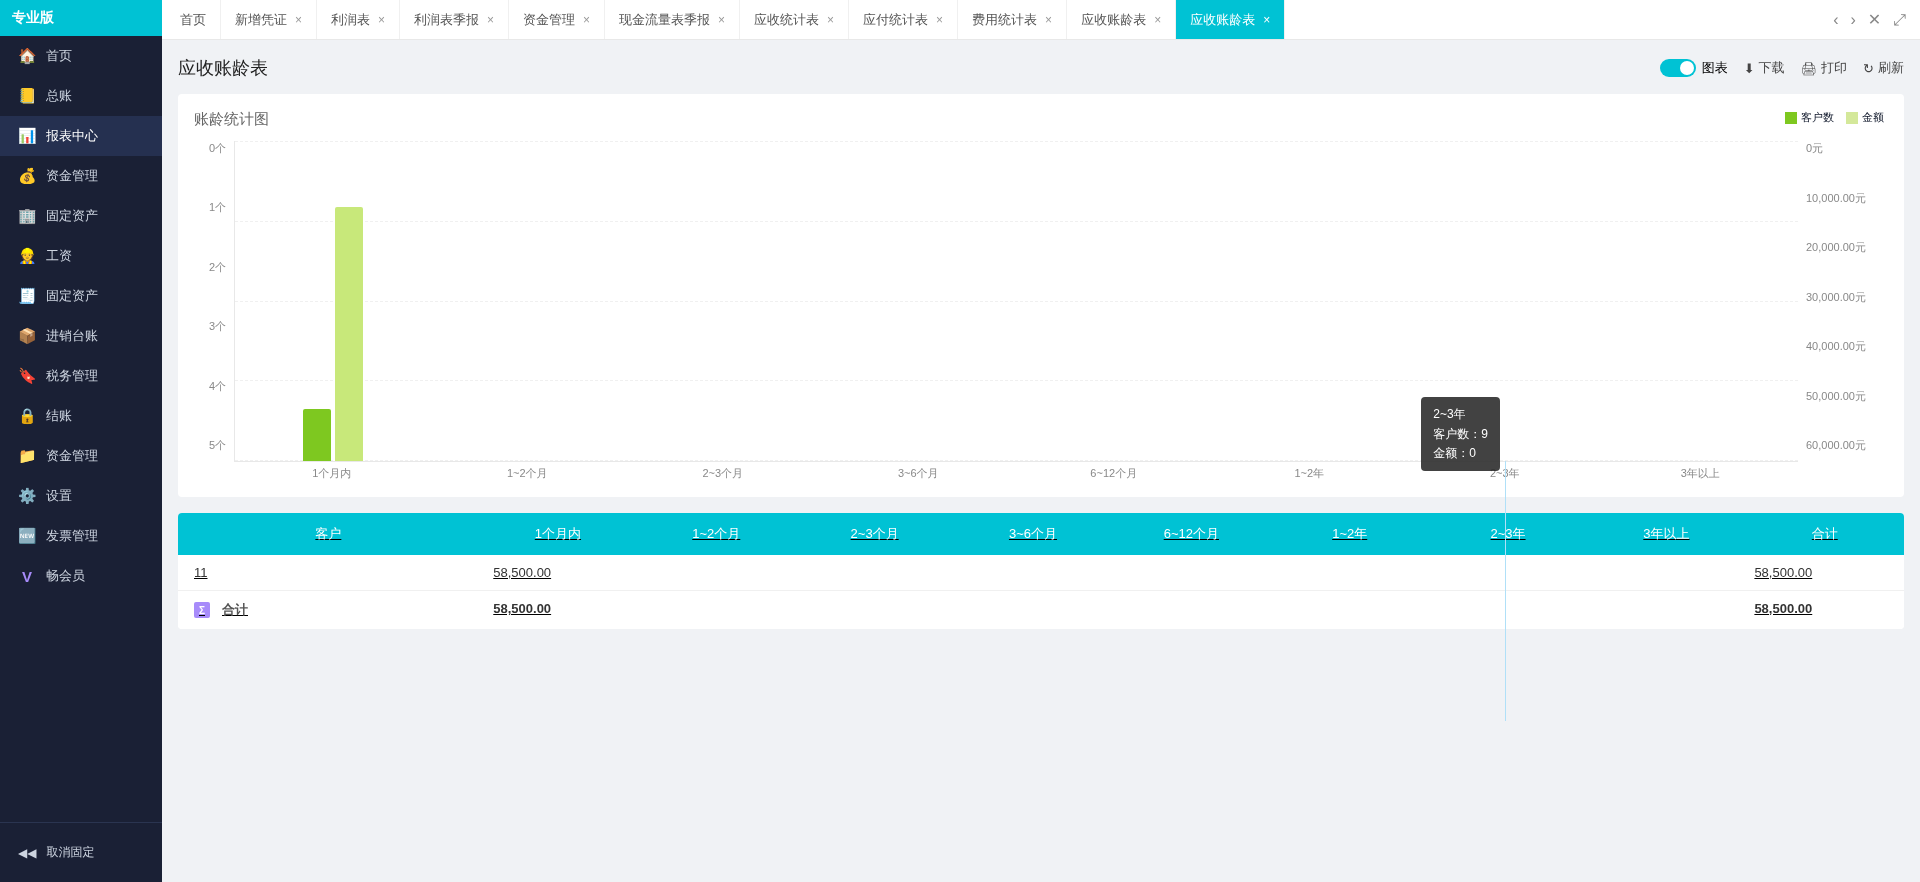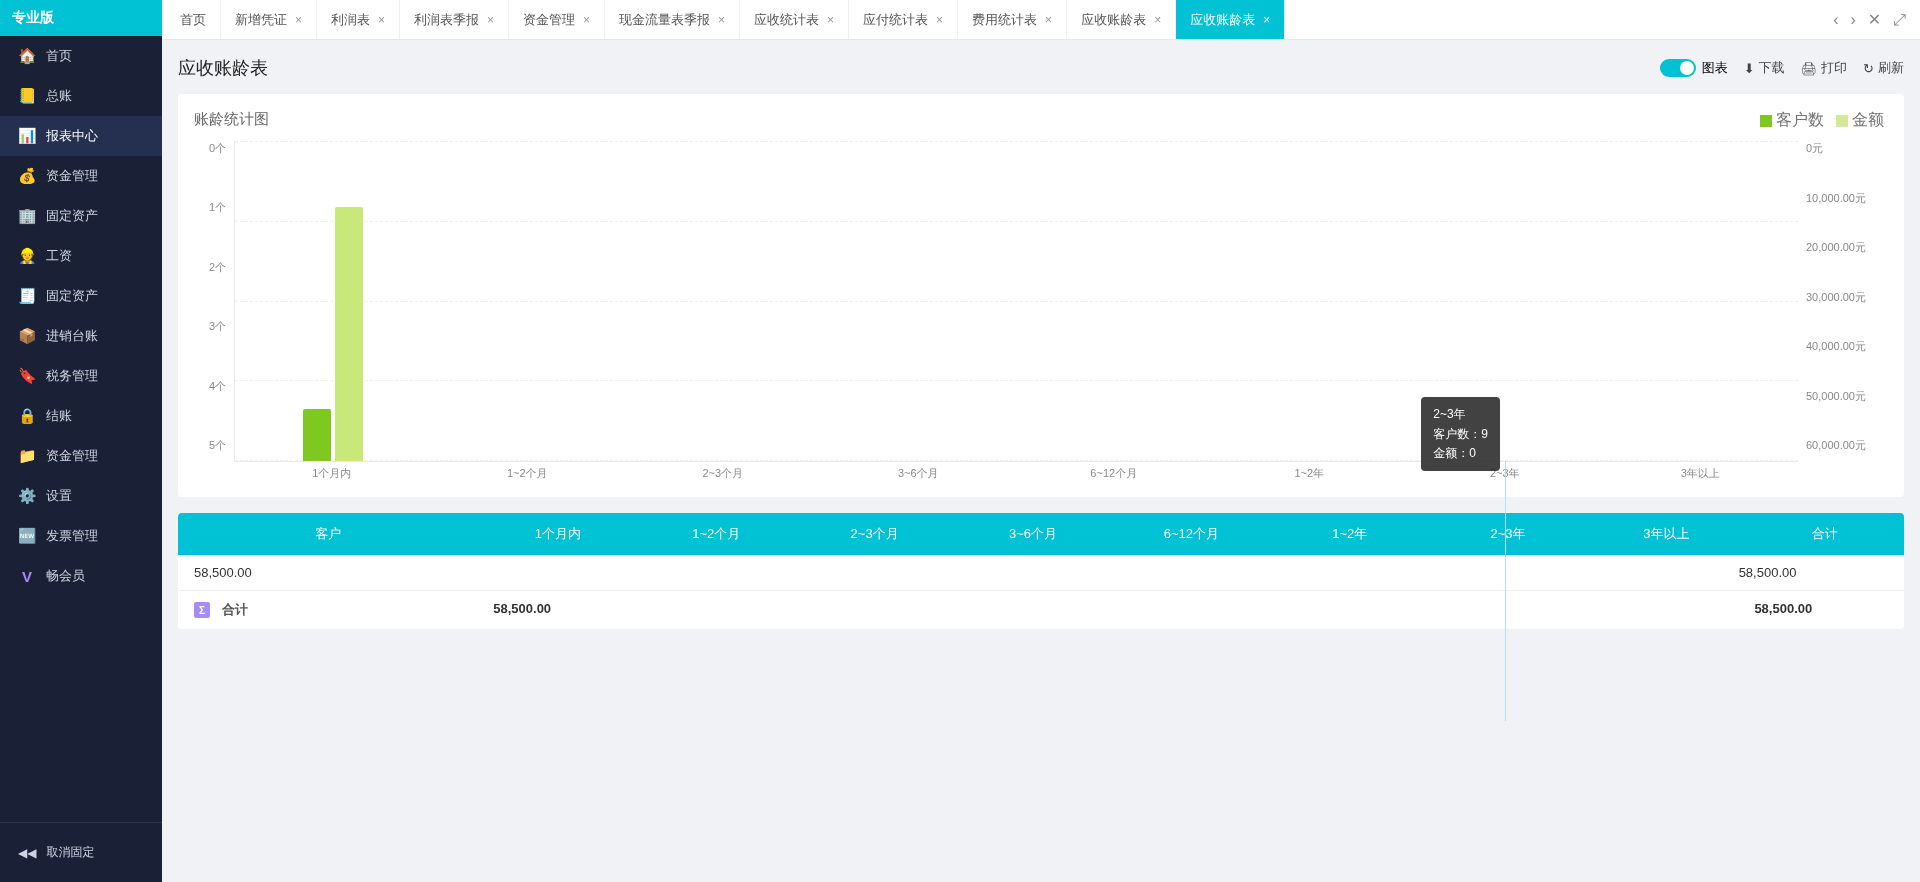--- a/index.html
+++ b/index.html
@@ -166,22 +166,22 @@
       color: #666;
       margin-bottom: 12px;
     }
     .chart-legend {
       position: absolute;
       top: 16px;
       right: 20px;
       display: flex;
       align-items: center;
       gap: 12px;
-      font-size: 16px;
-      color: #737373;
+      font-size: 11px;
+      color: #0f172a;
     }
     .legend-item {
       display: flex;
       align-items: center;
       gap: 4px;
     }
     .legend-dot {
       width: 12px;
       height: 12px;
     }
@@ -287,20 +287,21 @@
       line-height: 1.6;
       white-space: nowrap;
       z-index: 10;
     }
 
     
     .data-table {
       background: white;
       border-radius: 4px;
       overflow: hidden;
+      text-decoration: underline;
     }
     .table-header {
       display: flex;
       background: #00c2d4;
       color: white;
       font-size: 13px;
     }
     .th {
       padding: 12px 8px;
       text-align: center;
@@ -568,20 +569,21 @@
           <div class="th">2~3个月</div>
           <div class="th">3~6个月</div>
           <div class="th">6~12个月</div>
           <div class="th">1~2年</div>
           <div class="th">2~3年</div>
           <div class="th">3年以上</div>
           <div class="th">合计</div>
         </div>
       <div id="tableBody">
           <div class="table-row">
+            <div class="td" style="flex: 2 1 0%;">11</div>
             <div class="td">58,500.00</div>
             <div class="td"></div>
             <div class="td"></div>
             <div class="td"></div>
             <div class="td"></div>
             <div class="td"></div>
             <div class="td"></div>
             <div class="td"></div>
             <div class="td">58,500.00</div>
           </div>

